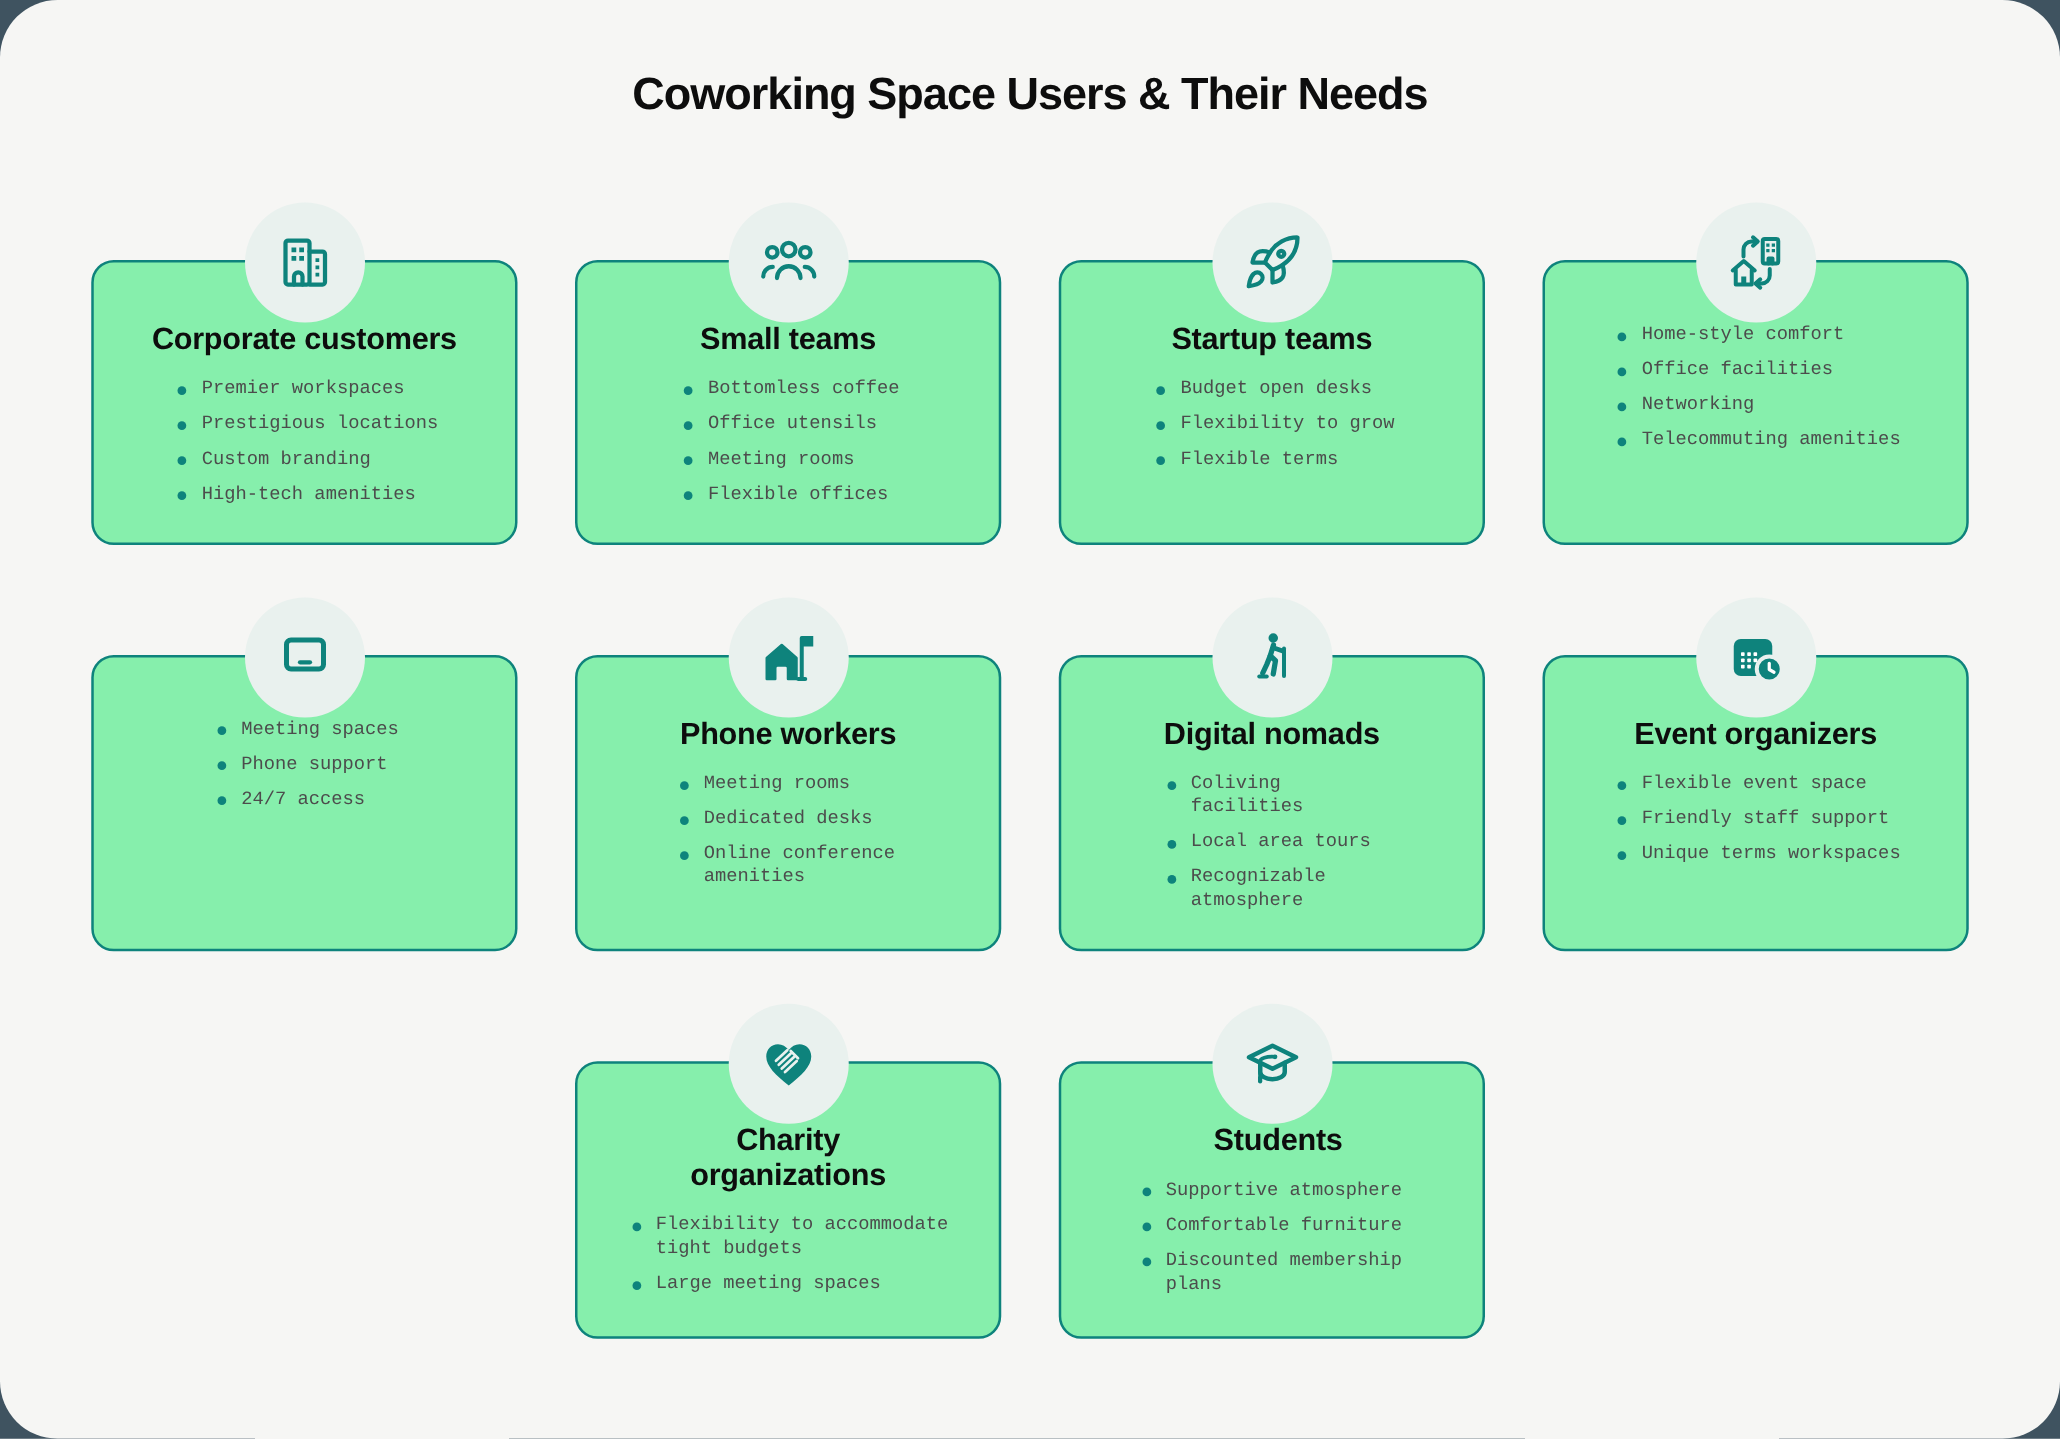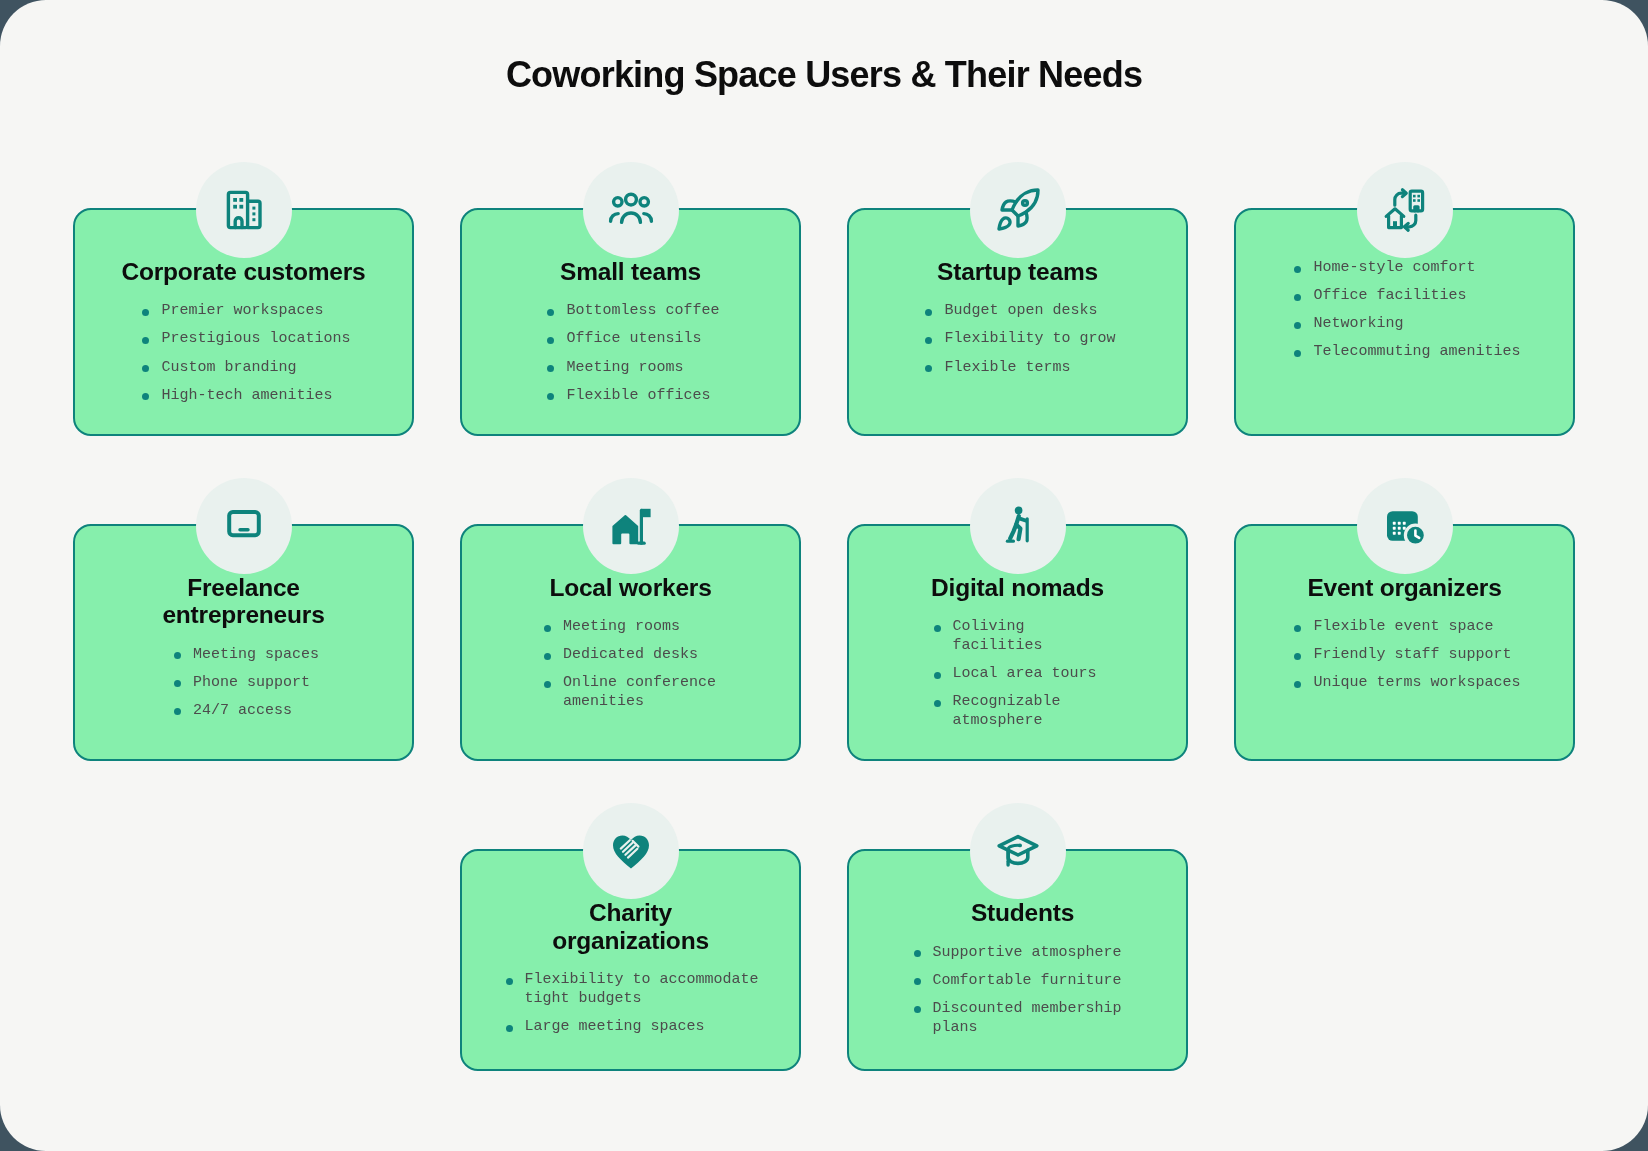--- a/index.html
+++ b/index.html
@@ -128,35 +128,33 @@
     <ul class="card-list"><li>Home-style comfort</li><li>Office facilities</li><li>Networking</li><li>Telecommuting amenities</li></ul>
   </section>
 
   <section class="card">
     <div class="icon-circle">
         <svg viewBox="0 0 24 24" width="48" height="48" fill="none" stroke="#0e837c" stroke-width="2" stroke-linecap="round" stroke-linejoin="round">
     <rect x="4.6" y="5" width="14.8" height="11.6" rx="1.8"></rect>
     <path d="M10 13.9h4" stroke-width="1.7"></path>
   </svg>
       </div>
-    <h2 class="card-title">Freelance
-entrepreneurs</h2>
     <ul class="card-list"><li>Meeting spaces</li><li>Phone support</li><li>24/7 access</li></ul>
   </section>
 
   <section class="card">
     <div class="icon-circle">
         <svg viewBox="0 0 24 24" width="48" height="48" fill="none" stroke="#0e837c" stroke-width="1.6" stroke-linecap="round" stroke-linejoin="round">
     <path d="M3.2 20.6v-8.4l6-5.2 5.9 5.2v8.4h-3.4v-4.4a1 1 0 0 0-1-1H7.6a1 1 0 0 0-1 1v4.4z" fill="#0e837c" stroke-width="1"></path>
     <path d="M17.2 20.6V4.2"></path>
     <path d="M17.2 3.4h4.6v4.2h-4.6z" fill="#0e837c" stroke="none"></path>
     <path d="M15.8 20.6h2.8"></path>
   </svg>
       </div>
-    <h2 class="card-title">Local workers</h2>
+    <h2 class="card-title">Phone workers</h2>
     <ul class="card-list"><li>Meeting rooms</li><li>Dedicated desks</li><li>Online conference amenities</li></ul>
   </section>
 
   <section class="card">
     <div class="icon-circle">
         <svg viewBox="0 0 24 24" width="48" height="48" fill="none" stroke="#0e837c" stroke-width="2.1" stroke-linecap="round" stroke-linejoin="round">
     <circle cx="12.3" cy="4.2" r="1.9" fill="#0e837c" stroke="none"></circle>
     <path d="M12.4 7l-1.3 4.3 2.1 2-.9 5.3"></path>
     <path d="M11.1 11.3l-1.4 3.5-1.6 3.4"></path>
     <path d="M12.6 8.2l3.5 1.2" stroke-width="1.9"></path>

